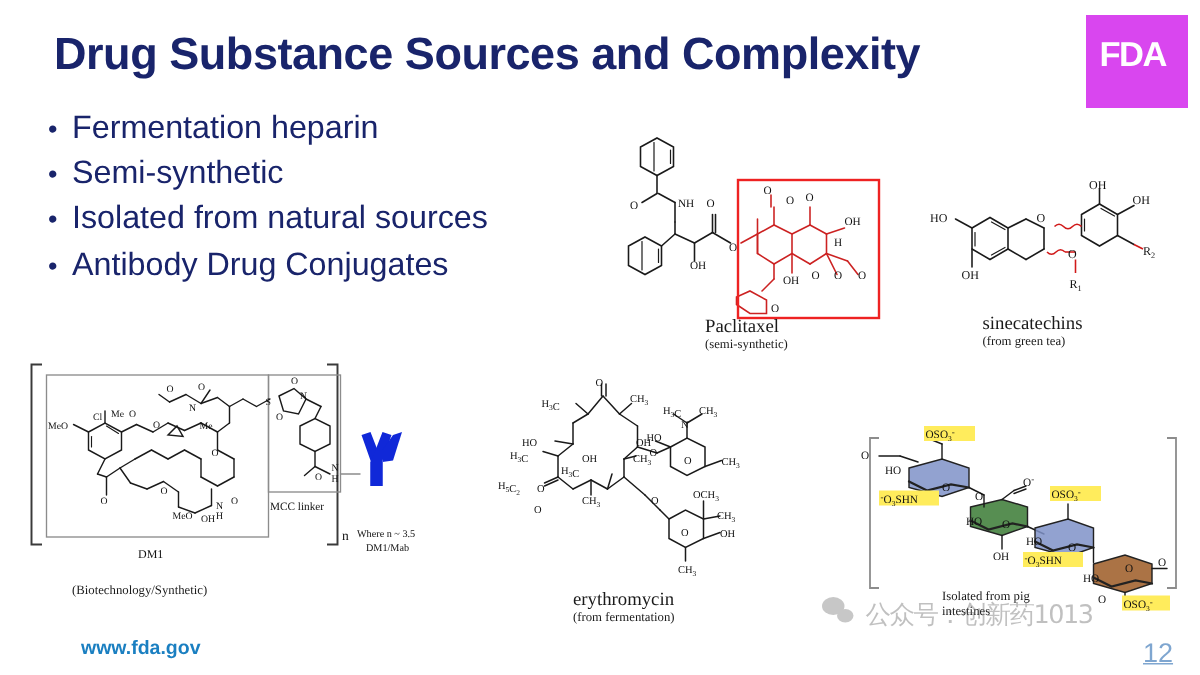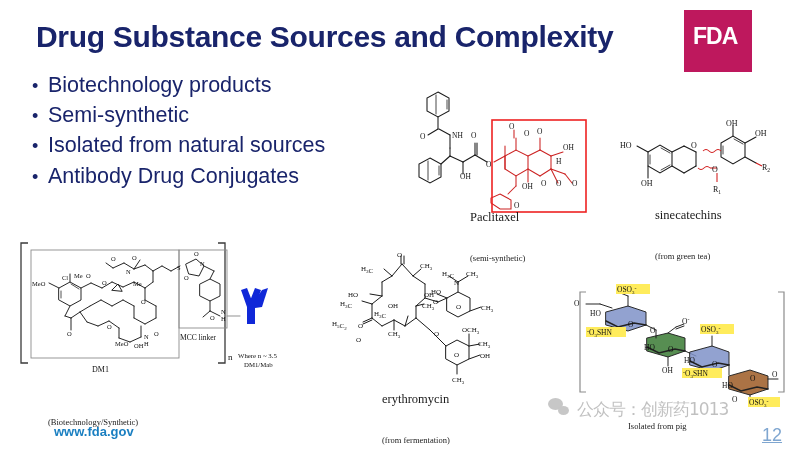--- a/index.html
+++ b/index.html
@@ -12,22 +12,22 @@
   .slide { position:absolute; inset:0; background:#fff;padding-left:20px; }
 
   
   .title {
     position:absolute; left:36px; top:20px;
     font-size:30px; font-weight:bold; letter-spacing:-0.3px;
     color:#19246b; white-space:nowrap;
   }
   
   .fda-logo {
-    position:absolute; left:684px; top:10px; width:68px; height:62px;
-    background:#be185d;
+    position:absolute; left:724px; top:10px; width:68px; height:62px;
+    background:#d946ef;
   }
   .fda-logo span {
     position:absolute; left:9px; top:13px;
     color:#fff; font-size:23px; font-weight:bold; letter-spacing:-1px;
   }
 
   
   .bullets { position:absolute; left:30px; top:74px; }
   .bullet { display:flex; align-items:baseline; margin-bottom:7px; }
   .bullet .dot {
@@ -35,21 +35,21 @@
     flex:0 0 16px; text-align:left; padding-left:2px;
   }
   .bullet .btxt { color:#19246b; font-size:21.5px; line-height:1.08; }
 
   
   .cap {
     position:absolute; text-align:left;
     font-family:"Liberation Serif", serif; color:#1a1a1a;
   }
   .cap .name { font-size:12.5px; display:block; line-height:1.15; }
-  .cap .sub  { font-size:8.5px;  display:block; line-height:1.2;margin-top:29px; }
+  .cap .sub  { font-size:8.5px;  display:block; line-height:1.2; }
 
   
   .fig { position:absolute; }
   .fig svg { display:block; overflow:visible; }
   svg text { font-family:"Liberation Serif", serif; fill:#111; }
 
   
   .footer-link {
     position:absolute; left:54px; top:424px;
     color:#1a7fc1; font-size:13px; font-weight:bold;
@@ -83,21 +83,21 @@
 
   <div class="title">Drug Substance Sources and Complexity</div>
 
   <div class="fda-logo">
     <span>FDA</span>
   </div>
 
   <div class="bullets">
     <div class="bullet">
       <div class="dot">•</div>
-      <div class="btxt">Biotechnology products</div>
+      <div class="btxt">Fermentation heparin</div>
     </div>
     <div class="bullet">
       <div class="dot">•</div>
       <div class="btxt">Semi-synthetic</div>
     </div>
     <div class="bullet">
       <div class="dot">•</div>
       <div class="btxt">Isolated from natural sources</div>
     </div>
     <div class="bullet">

